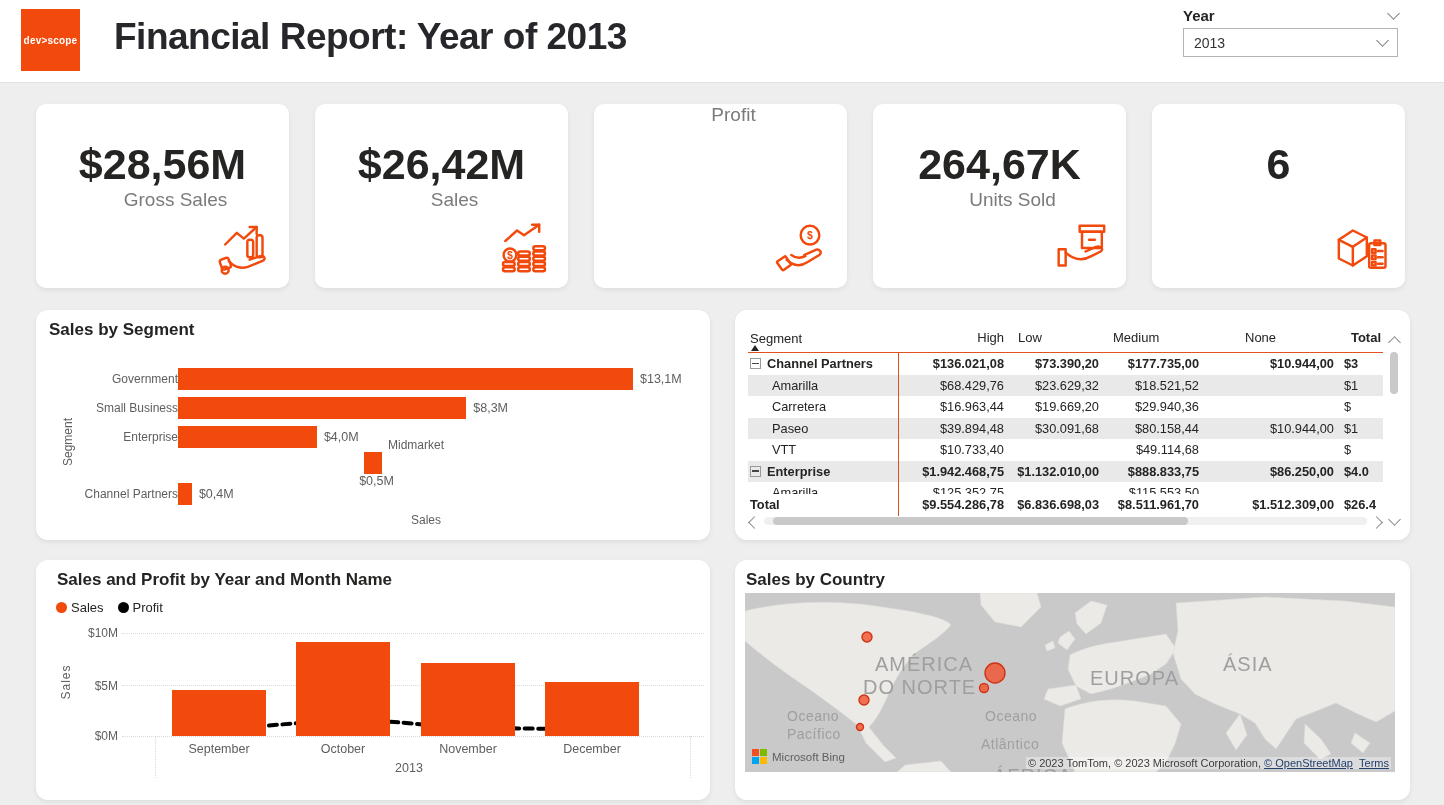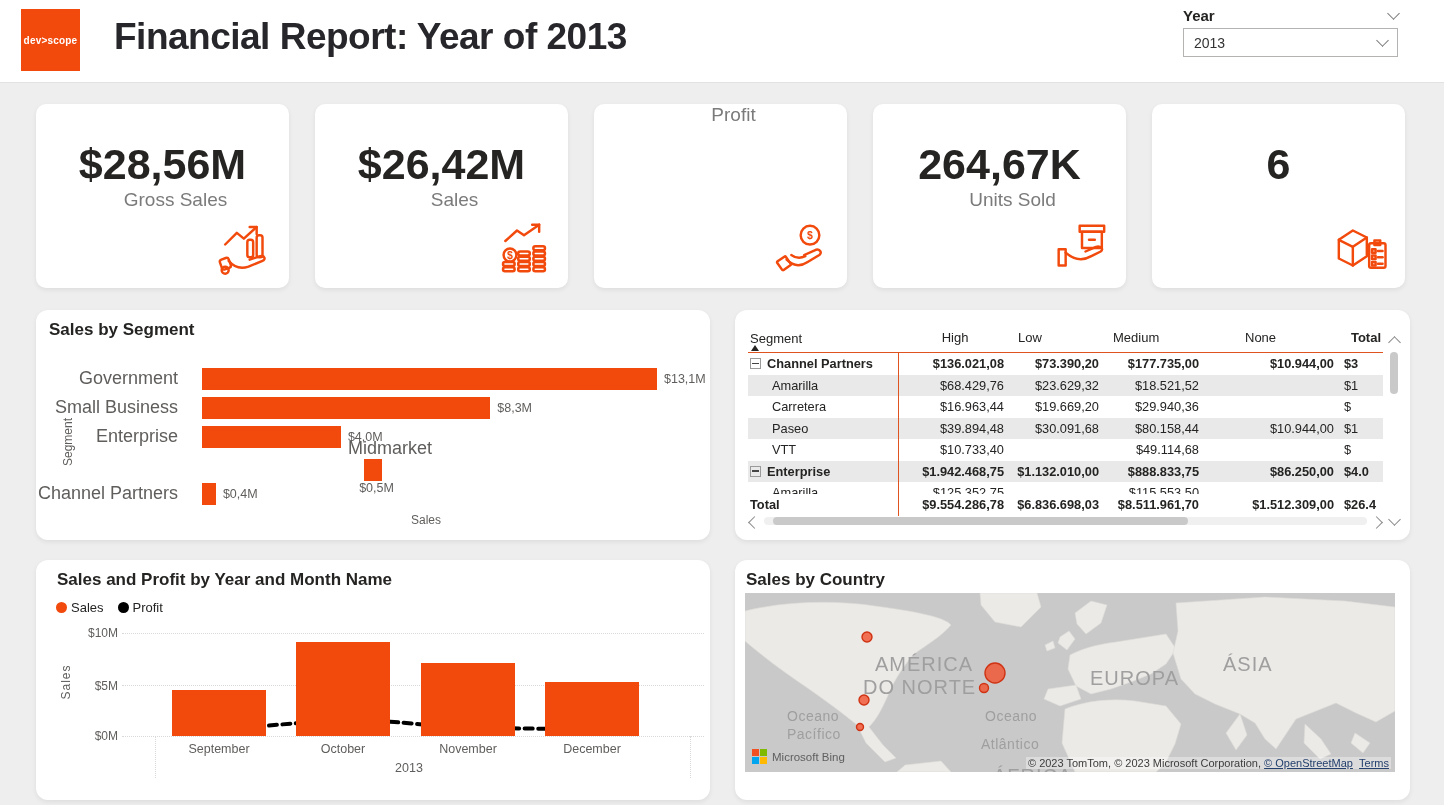--- a/index.html
+++ b/index.html
@@ -25,21 +25,21 @@
   .kpi-icon{stroke:#f2490c;fill:none;stroke-width:2.1;stroke-linecap:round;stroke-linejoin:round;}
   .kpi-icon text{fill:#f2490c;stroke:none;font-size:9px;font-weight:bold;}
 
   
   .panel{position:absolute;background:#fff;border-radius:12px;box-shadow:0 2px 5px rgba(0,0,0,.07);}
   .panel-title{position:absolute;left:13px;top:10px;font-size:17px;font-weight:bold;color:#252423;}
 
   
   #p-segment{left:36px;top:310px;width:674px;height:230px;}
   .seg-row{position:absolute;left:0;height:23px;display:flex;align-items:center;width:100%;}
-  .seg-label{width:142px;text-align:right;font-size:18px;color:#605e5c;padding-right:24px;flex:none;}
+  .seg-label{width:142px;text-align:right;font-size:12px;color:#605e5c;padding-right:0;flex:none;}
   .seg-bar{height:22px;background:#f2490c;flex:none;}
   .seg-val{font-size:12.5px;color:#605e5c;padding-left:7px;}
   .axis-y-title{position:absolute;left:2px;top:125px;transform:rotate(-90deg);transform-origin:center;font-size:12px;color:#605e5c;width:60px;text-align:center;}
   .axis-x-title{position:absolute;left:150px;width:480px;text-align:center;top:203px;font-size:12px;color:#605e5c;}
 
   
   #p-matrix{left:735px;top:310px;width:675px;height:230px;}
   .mx{position:absolute;left:13px;top:16px;width:635px;}
   .mrow{display:grid;grid-template-columns:150px 112px 95px 100px 135px 43px;height:21.5px;line-height:21.5px;font-size:12.8px;color:#252423;}
   .mrow .c{text-align:right;padding-right:6px;overflow:hidden;white-space:nowrap;}
@@ -221,21 +221,21 @@
         </div>
       </div>
     <div class="axis-y-title">Segment</div>
     <div class="axis-x-title">Sales</div>
   </div>
 
   <div class="panel" id="p-matrix">
     <div class="mx">
       <div class="mrow mhead">
         <div class="c first">Segment</div>
-        <div class="c" style="text-align:center;padding-left:8px">High</div>
+        <div class="c" style="text-align:right;padding-left:8px">High</div>
         <div class="c" style="text-align:left;padding-left:8px">Low</div>
         <div class="c" style="text-align:left;padding-left:8px">Medium</div>
         <div class="c" style="text-align:left;padding-left:40px">None</div>
         <div class="c total-h">Total</div>
         <div class="sort-tri"></div>
       </div>
       <div class="mbody" id="matrix-body">
           <div class="mrow bold">
             <div class="c first"><span class="expand-box"></span>Channel Partners</div>
             <div class="c vline">$136.021,08</div>

